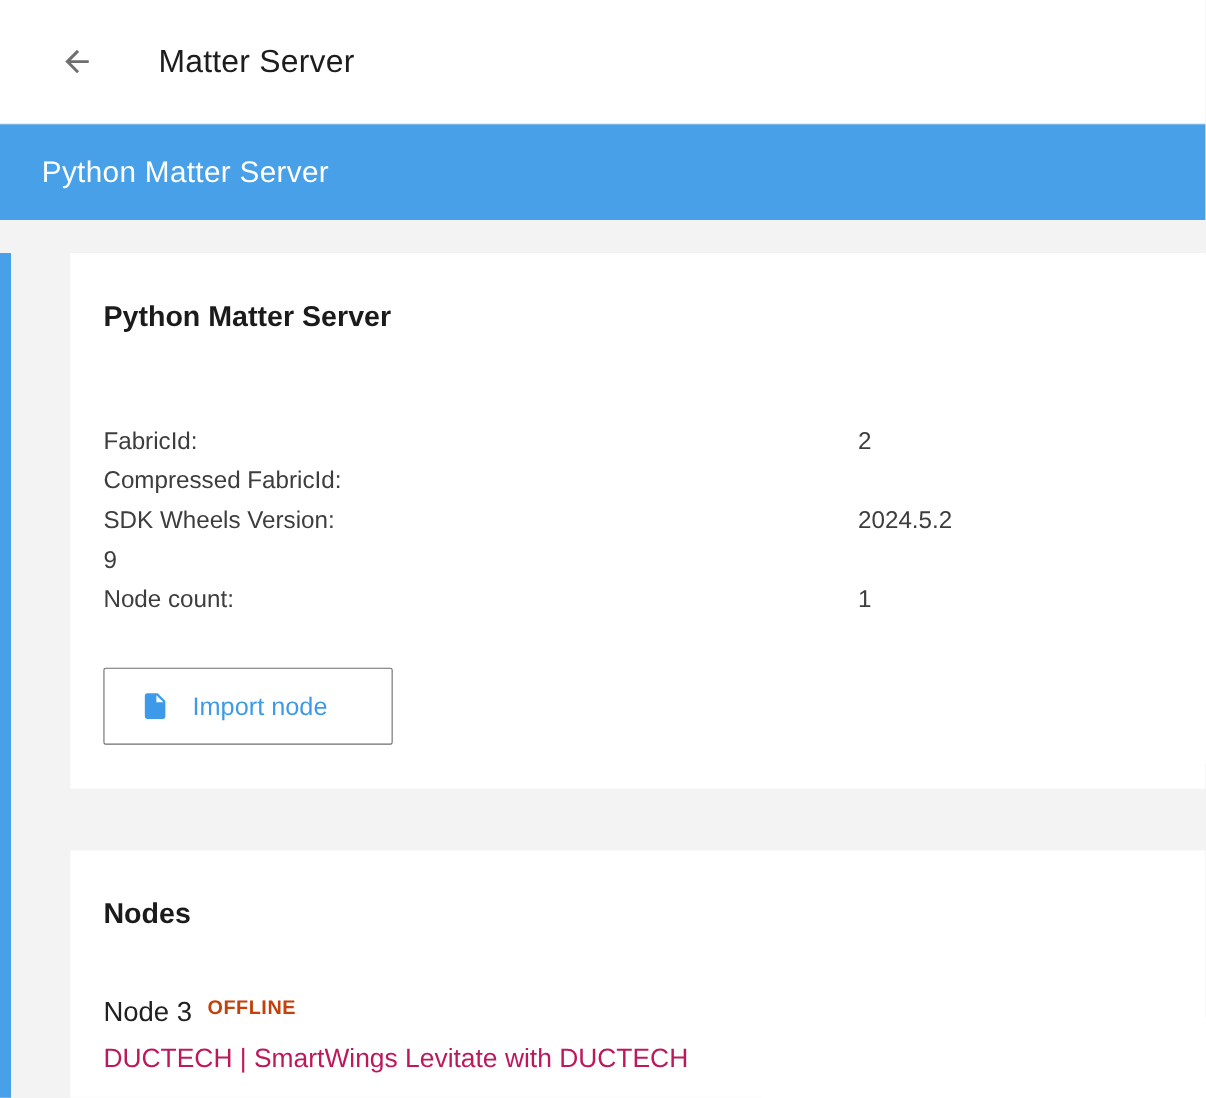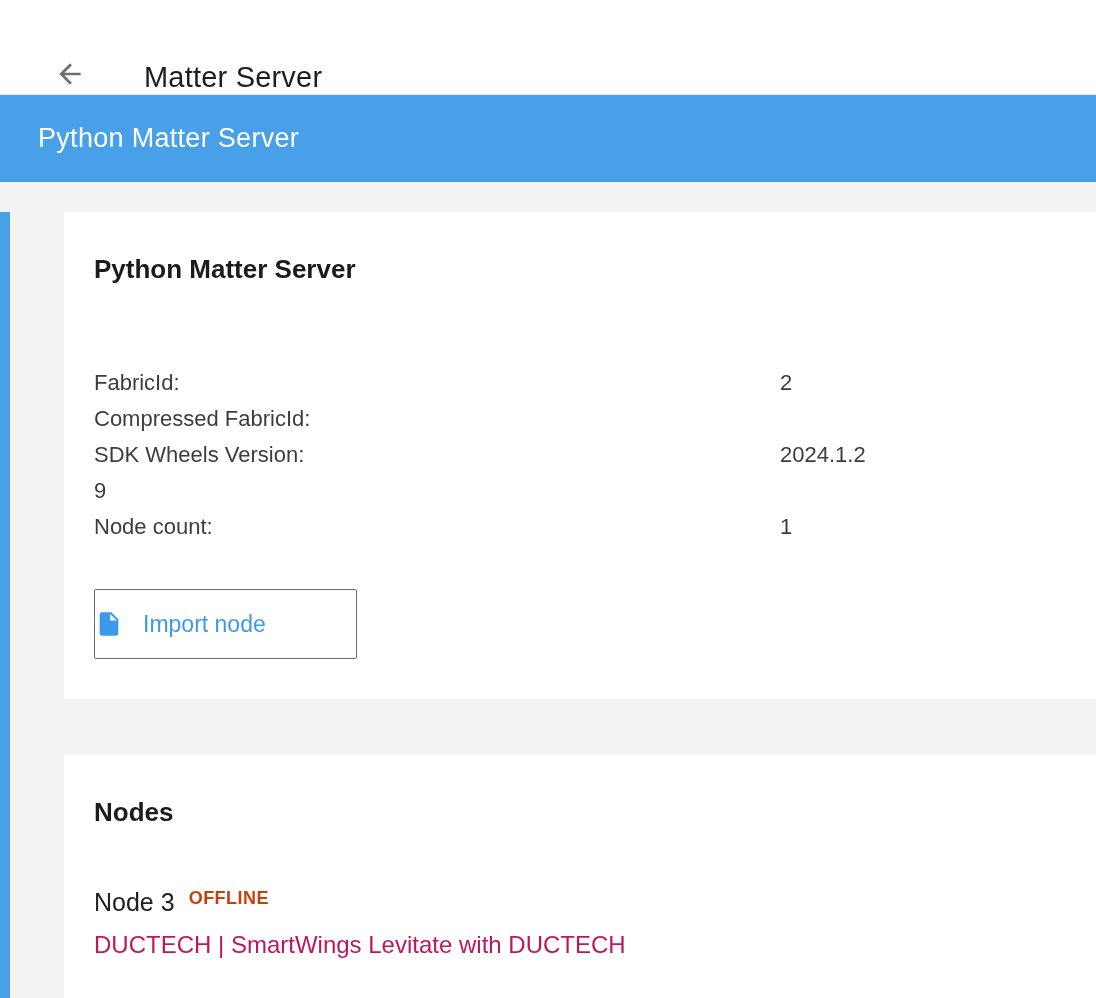--- a/index.html
+++ b/index.html
@@ -7,24 +7,24 @@
     width: 1096px;
     height: 998px;
     overflow: hidden;
     font-family: "Liberation Sans", sans-serif;
     background: #f3f3f3;
     color: #212121;
   }
 
   
   .top-bar {
-    height: 95px;
+    height: 113px;
     background: #ffffff;
     display: flex;
-    align-items: flex-end;
+    align-items: center;
     border-bottom: 1px solid #e4e4e4;
   }
   .back-btn {
     background: none;
     border: none;
     margin-left: 50px;
     width: 40px;
     height: 40px;
     display: flex;
     align-items: center;
@@ -97,20 +97,21 @@
   
   .import-btn {
     margin-top: 44px;
     width: 263px;
     height: 70px;
     background: #ffffff;
     border: 1px solid #6d6d6d;
     border-radius: 2px;
     display: flex;
     align-items: center;
+    padding-left: 32px;
     cursor: pointer;
   }
   .import-btn svg { width: 28px; height: 28px; fill: #3d9ae8; flex: 0 0 28px; }
   .import-btn span {
     margin-left: 20px;
     font-size: 23px;
     font-weight: 500;
     color: #3d9ae8;
     font-family: "Liberation Sans", sans-serif;
   }
@@ -164,21 +165,21 @@
     <div class="rows">
       <div class="row">
         <span class="label">FabricId:</span>
         <span class="value">2</span>
       </div>
       <div class="row">
         <span class="label">Compressed FabricId:</span>
       </div>
       <div class="row">
         <span class="label">SDK Wheels Version:</span>
-        <span class="value">2024.1.2</span>
+        <span class="value">2024.5.2</span>
       </div>
       <div class="row">
         <span class="value">9</span>
       </div>
       <div class="row">
         <span class="label">Node count:</span>
         <span class="value">1</span>
       </div>
     </div>
 

